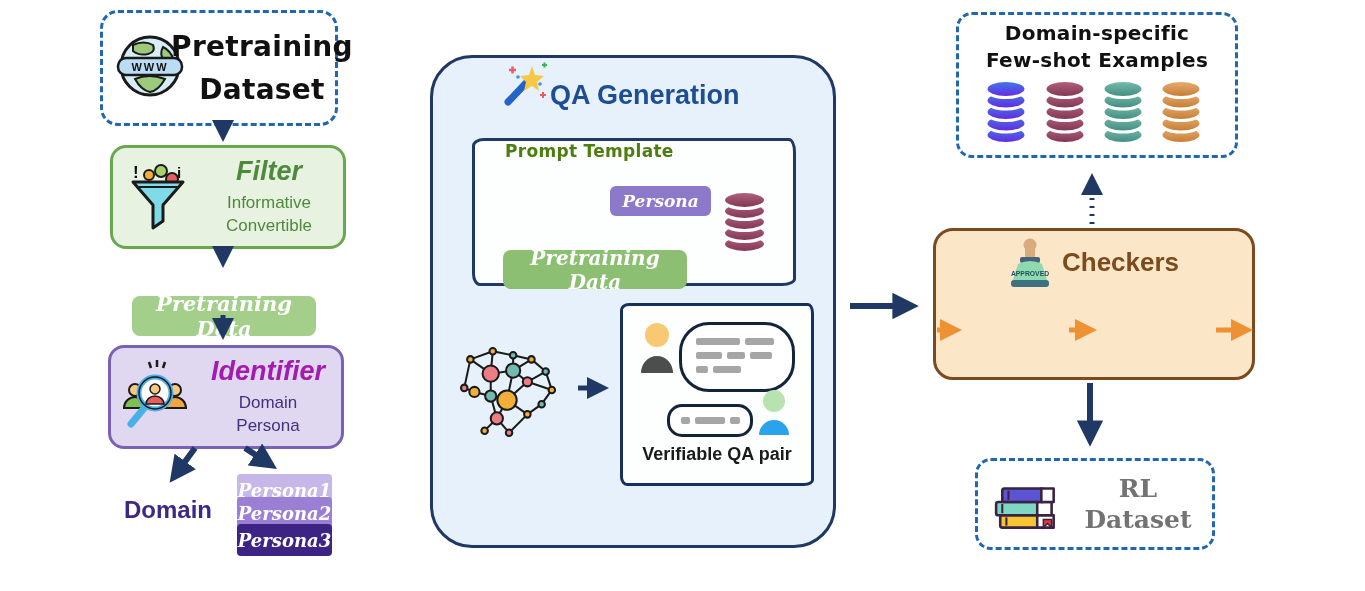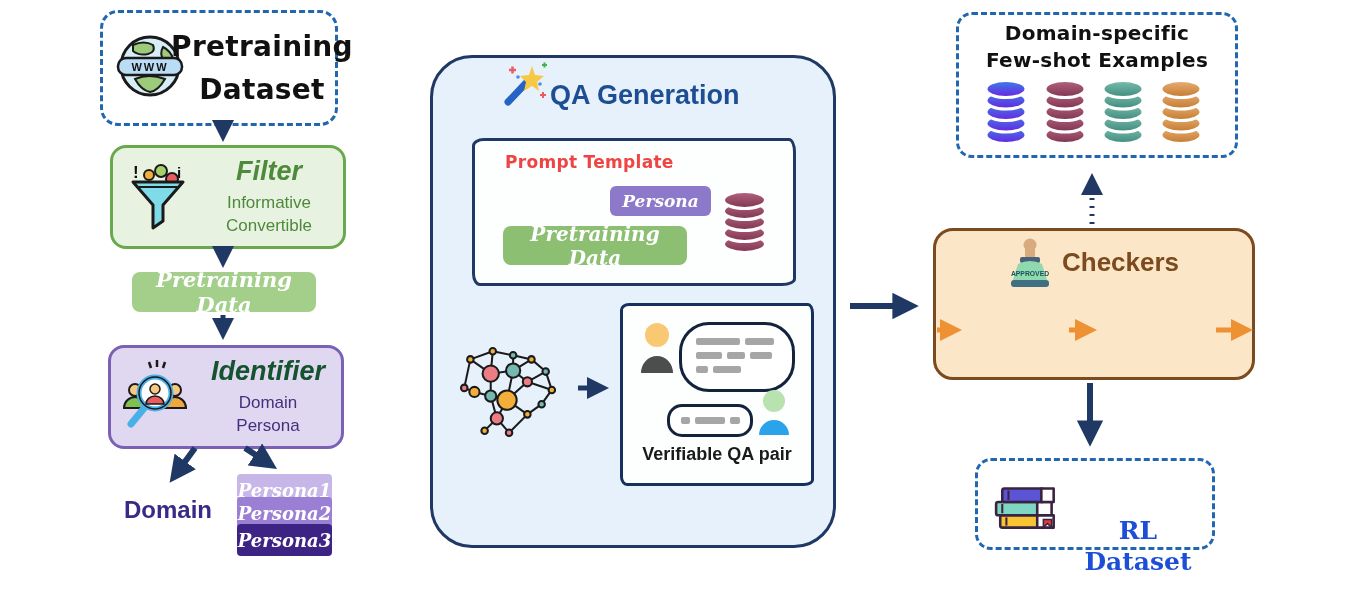--- a/index.html
+++ b/index.html
@@ -13,46 +13,46 @@
   
   .dashedbox{border:3px dashed #2166b1;border-radius:18px;background:#fff;}
 
   
   .box-src{left:100px;top:10px;width:232px;height:110px;}
   .src-label{left:88px;top:22px;width:142px;height:66px;font-size:28px;line-height:1.55;color:#111;flex-direction:column;}
   .box-filter{left:110px;top:145px;width:230px;height:98px;background:#e8f2e1;border:3px solid #68a94d;border-radius:16px;}
   .box-ident{left:108px;top:345px;width:230px;height:98px;background:#e0d7f0;border:3px solid #7a61b5;border-radius:16px;}
   .stage-title{font-size:27px;font-weight:700;font-style:italic;}
   .stage-sub{font-size:17px;line-height:1.25;}
-  .pill{border-radius:8px;color:#fff;}
+  .pill{border-radius:8px;color:#fff;margin-top:24px;}
   .pill-data{left:132px;top:272px;width:184px;height:40px;background:#a4cf8b;font-size:21px;}
   .domain-label{left:118px;top:496px;width:100px;font-size:24px;font-weight:800;color:#3b2a85;text-align:center;}
   .ppill{left:237px;width:95px;height:32px;border-radius:4px;color:#fff;font-size:18px;font-style:italic;}
 
   
   .qa-box{left:430px;top:55px;width:400px;height:487px;background:#e7f1fb;border:3px solid #1f3864;border-radius:42px;}
   .qa-title{left:550px;top:72px;width:220px;font-size:27px;font-weight:800;color:#1d4e94;margin-top:8px;}
   .prompt-box{left:472px;top:138px;width:318px;height:142px;background:#fdfefe;border:3px solid #1f3864;border-radius:12px 7px 14px 8px / 8px 14px 7px 12px;}
-  .pt-title{left:30px;top:11px;font-size:17px;color:#ef4444;}
+  .pt-title{left:30px;top:0;font-size:17px;color:#4d7c0f;}
   .pt-persona{left:135px;top:45px;width:101px;height:30px;background:#8d79c9;border-radius:6px;font-size:17px;}
   .pt-green{left:28px;top:85px;width:184px;height:39px;background:#8cbf72;font-size:20px;}
   .qapair-box{left:620px;top:303px;width:188px;height:177px;background:#fdfefe;border:3px solid #16305e;border-radius:9px 6px 10px 7px / 7px 10px 6px 9px;}
   .qbubble{left:56px;top:16px;width:110px;height:64px;border:3px solid #14233c;border-radius:30px;background:#fff;}
   .abubble{left:44px;top:98px;width:80px;height:27px;border:3px solid #14233c;border-radius:15px;background:#fff;}
   .bar{position:absolute;height:7px;border-radius:2px;background:#a6a6a6;}
   .qa-caption{left:0;top:138px;width:188px;font-size:18px;color:#1a1a1a;font-weight:600;}
 
   
   .fewshot-box{left:956px;top:12px;width:276px;height:140px;border-radius:16px;}
   .fs-line{width:276px;text-align:center;font-size:20px;color:#111;}
   .checkers-box{left:933px;top:228px;width:316px;height:146px;background:#fce6c8;border:3.5px solid #7b4a1e;border-radius:20px;}
   .ck-title{left:126px;top:16px;width:160px;font-size:26px;font-weight:800;color:#7b4a1e;}
   .stepbox{top:70px;height:62px;background:#fff;border:3px solid #e89440;border-radius:14px;font-size:19px;color:#6b3d15;line-height:1.35;font-weight:600;}
   .rl-box{left:975px;top:458px;width:234px;height:86px;border-radius:16px;}
-  .rl-label{left:96px;top:12px;width:128px;height:62px;flex-direction:column;font-family:"DejaVu Serif",serif;font-weight:700;font-size:25px;line-height:1.25;color:#1d4ed8;margin-top:42px;}
+  .rl-label{left:96px;top:12px;width:128px;height:62px;flex-direction:column;font-family:"DejaVu Serif",serif;font-weight:700;font-size:25px;line-height:1.25;color:#737373;}
   svg{display:block;}
   #overlay{position:absolute;left:0;top:0;width:1365px;height:591px;pointer-events:none;z-index:30;}
 </style>
 </head>
 <body>
 
 <div id="canvas">
 
   <svg width="0" height="0" style="position:absolute" aria-hidden="true">
     <defs>
@@ -115,21 +115,21 @@
       <circle cx="12" cy="30" r="6" fill="#f8c880" stroke="#1a1a1a" stroke-width="2"></circle>
       <path d="M1 48 a11 11 0 0 1 22 0 z" fill="#7ec14f" stroke="#1a1a1a" stroke-width="2"></path>
       <circle cx="52" cy="30" r="6" fill="#f8c880" stroke="#1a1a1a" stroke-width="2"></circle>
       <path d="M41 48 a11 11 0 0 1 22 0 z" fill="#f2a73b" stroke="#1a1a1a" stroke-width="2"></path>
       <line x1="22" y1="47" x2="8" y2="64" stroke="#4ab0e8" stroke-width="7" stroke-linecap="round"></line>
       <circle cx="32" cy="33" r="16" fill="#ffffff" stroke="#4ab0e8" stroke-width="5"></circle>
       <circle cx="32" cy="33" r="16" fill="none" stroke="#1a1a1a" stroke-width="1.5"></circle>
       <circle cx="32" cy="29" r="5" fill="#f8c880" stroke="#1a1a1a" stroke-width="1.5"></circle>
       <path d="M23 44 a9 8 0 0 1 18 0 z" fill="#e85d5d" stroke="#1a1a1a" stroke-width="1.5"></path>
     </svg>
-    <div class="abs stage-title" style="left:88px;top:8px;width:138px;text-align:center;color:#14532d">Identifier</div>
+    <div class="abs stage-title" style="left:88px;top:8px;width:138px;text-align:center;color:#a21caf">Identifier</div>
     <div class="abs stage-sub" style="left:88px;top:44px;width:138px;text-align:center;color:#44307e">Domain</div>
     <div class="abs stage-sub" style="left:88px;top:67px;width:138px;text-align:center;color:#44307e">Persona</div>
   </div>
 
   <div class="abs domain-label">Domain</div>
 
   <div class="abs serifit center ppill" style="top:474px;background:#c7b6e8">Persona1</div>
   <div class="abs serifit center ppill" style="top:497px;background:#9b7fd4">Persona2</div>
   <div class="abs serifit center ppill" style="top:524px;background:#3d2383">Persona3</div>
 

